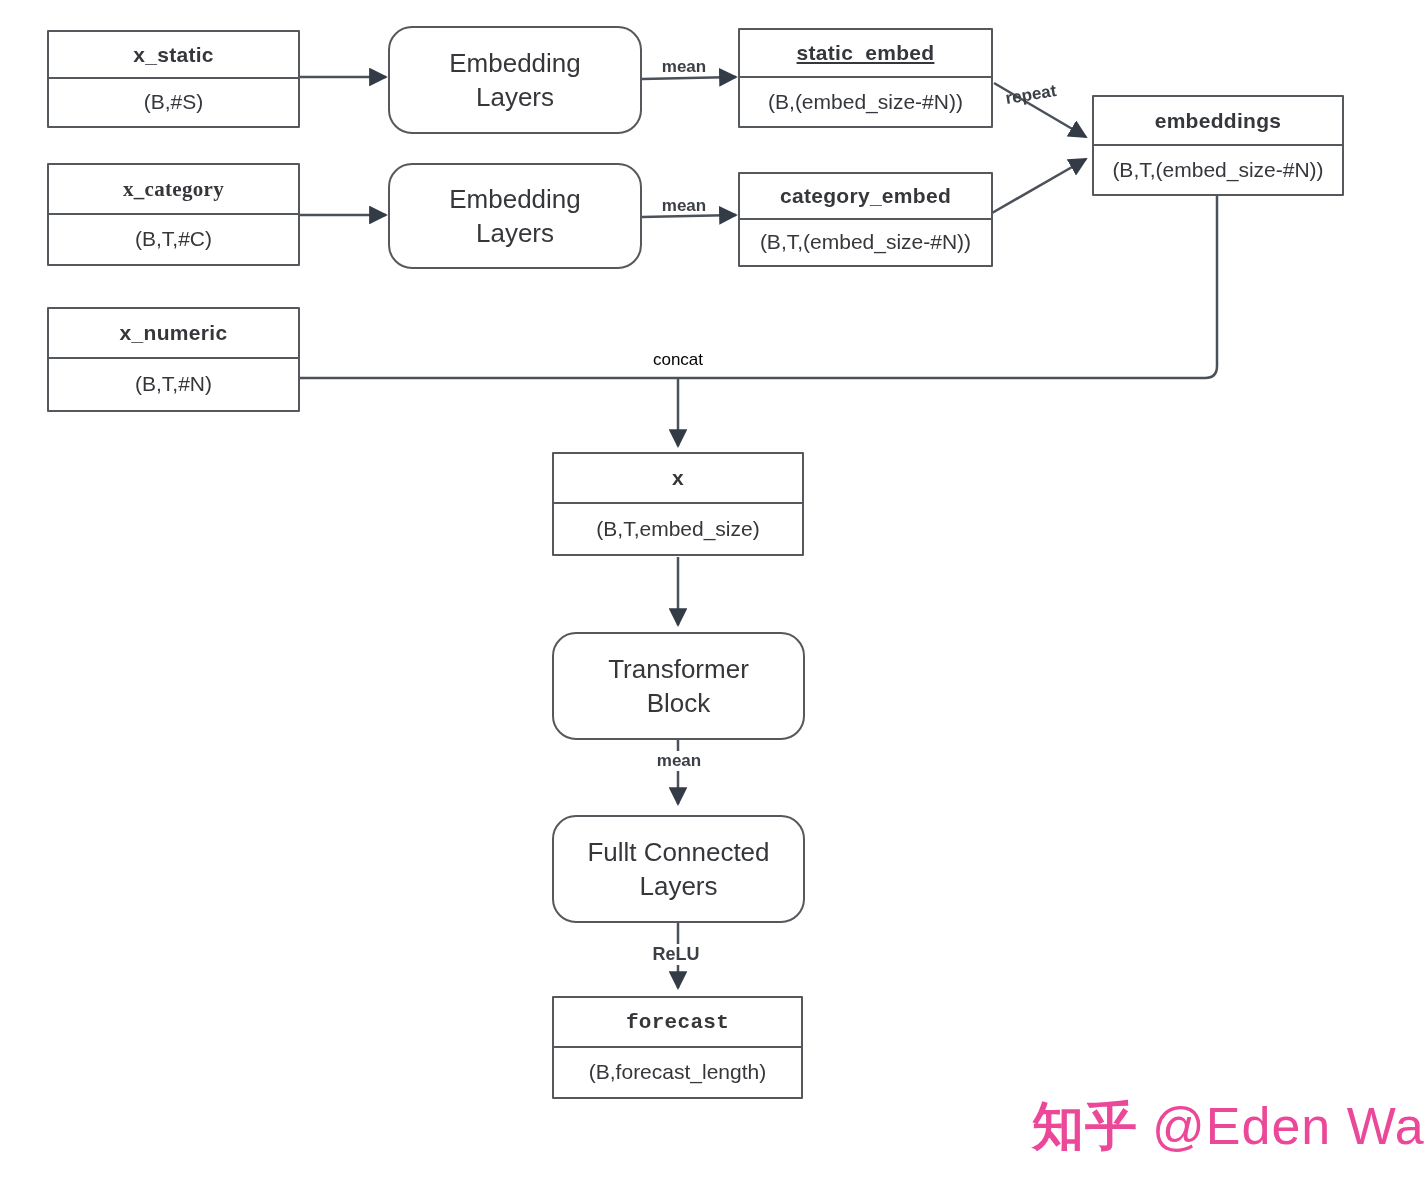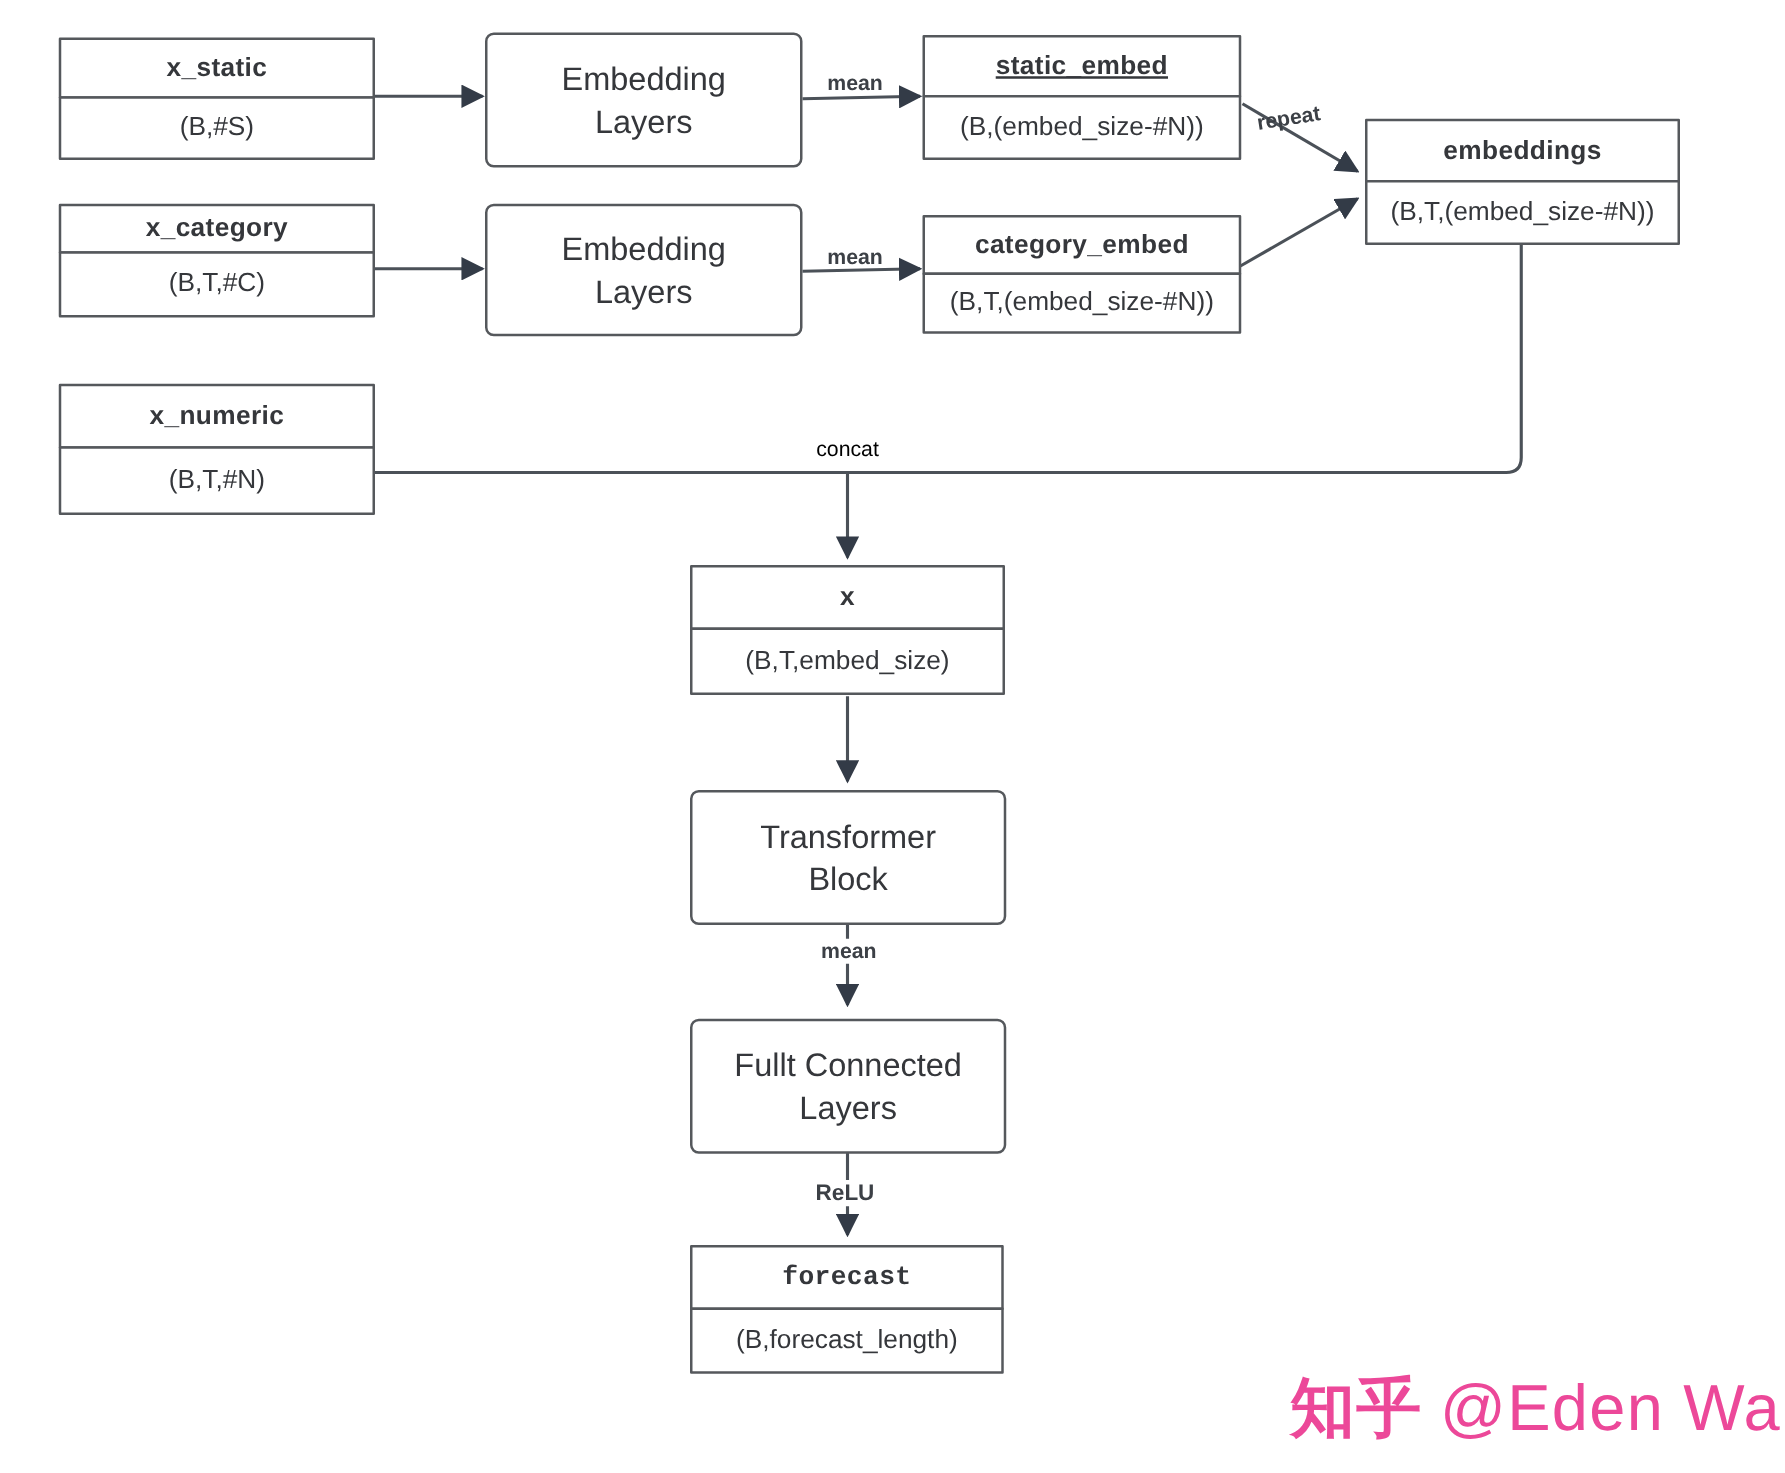--- a/index.html
+++ b/index.html
@@ -22,21 +22,21 @@
     text-align:center;
   }
   .part.title{font-weight:bold;font-size:21px;letter-spacing:.3px;}
   .part.value{font-size:21px;}
   .part + .part{margin-top:-2.5px;}
   .single{
     box-sizing:border-box;position:absolute;
     display:flex;align-items:center;justify-content:center;
     background:#ffffff;
     border:2.5px solid #55585c;
-    border-radius:7px;
+    border-radius:24px;
     color:#35373b;
     font-size:26px;line-height:1.32;
     text-align:center;white-space:pre-line;
   }
   .edge-label{
     position:absolute;
     transform:translateX(-50%);
     font-size:17px;font-weight:bold;color:#3c4046;
     white-space:nowrap;
   }
@@ -86,21 +86,21 @@
     <div class="part title" style="height:50px;text-decoration:underline;">static_embed</div>
     <div class="part value" style="height:52px;">(B,(embed_size-#N))</div>
   </div>
 
   <div class="node" style="left:1092px;top:95px;width:252px;">
     <div class="part title" style="height:51px;">embeddings</div>
     <div class="part value" style="height:52px;">(B,T,(embed_size-#N))</div>
   </div>
 
   <div class="node" style="left:47px;top:163px;width:253px;">
-    <div class="part title" style="height:40px;">x_category</div>
+    <div class="part title" style="height:52px;font-family:Liberation Serif, serif;">x_category</div>
     <div class="part value" style="height:53px;">(B,T,#C)</div>
   </div>
 
   <div class="single" style="left:388px;top:163px;width:254px;height:106px;">Embedding
 Layers</div>
 
   <div class="node" style="left:738px;top:172px;width:255px;">
     <div class="part title" style="height:48px;">category_embed</div>
     <div class="part value" style="height:49px;">(B,T,(embed_size-#N))</div>
   </div>

